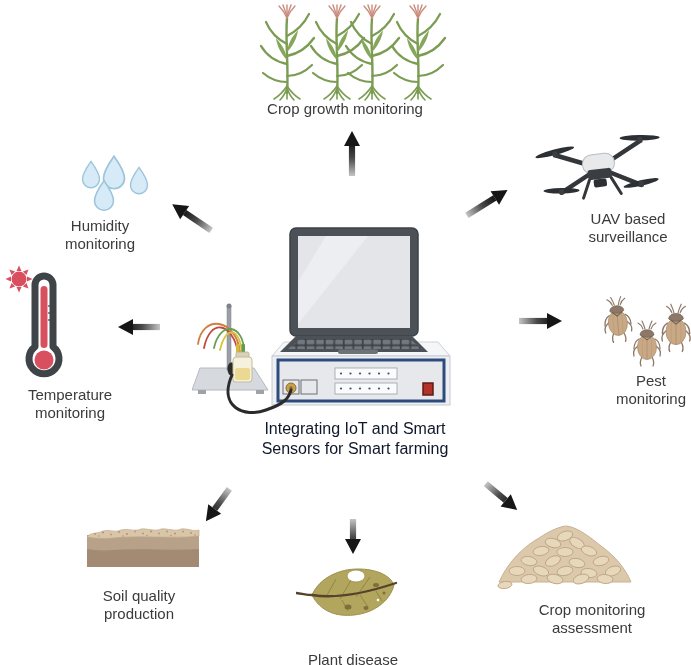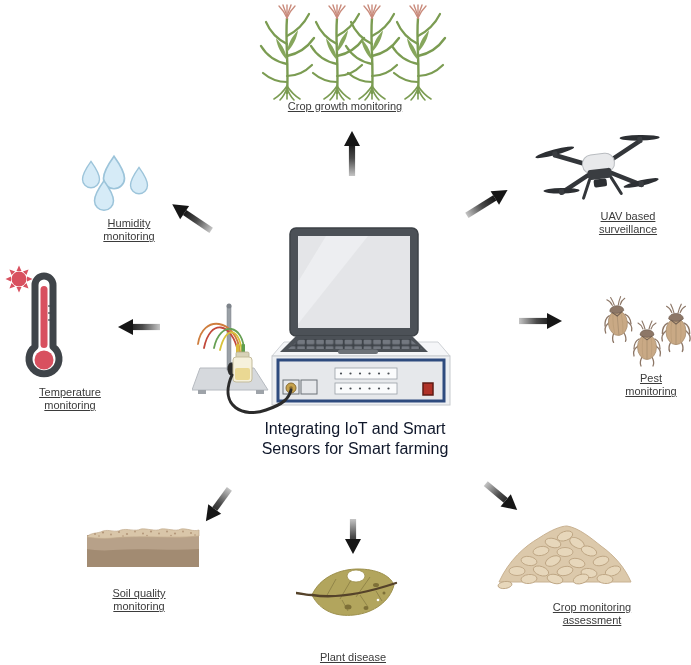--- a/index.html
+++ b/index.html
@@ -3,21 +3,21 @@
 <meta charset="utf-8">
 <style>
   html,body{margin:0;padding:0;background:#ffffff;}
   .canvas{
     position:relative;width:691px;height:665px;background:#ffffff;
     font-family:"Liberation Sans",sans-serif;overflow:hidden;
   }
   .icon{position:absolute;}
   .lbl{
     position:absolute;width:180px;margin-left:-90px;text-align:center;
-    white-space:pre-line;font-size:11px;line-height:1.22;color:#3b3b3b;text-decoration:underline;
+    white-space:pre-line;font-size:15px;line-height:1.22;color:#3b3b3b;
   }
   .caption{
     position:absolute;left:355px;top:419px;width:240px;margin-left:-120px;
     text-align:center;white-space:pre-line;font-size:16px;line-height:1.25;color:#0f172a;
   }
   .arrows{position:absolute;left:0;top:0;}
 </style>
 </head>
 <body>
 
@@ -232,21 +232,21 @@
         <circle cx="100" cy="8.5" r="0.9"></circle>
       <circle cx="108" cy="10" r="1"></circle>
         <circle cx="16" cy="13" r="0.8"></circle>
         <circle cx="40" cy="13" r="0.8"></circle>
       <circle cx="64" cy="12.5" r="0.8"></circle>
         <circle cx="88" cy="12.5" r="0.8"></circle>
         <circle cx="112" cy="12" r="0.8"></circle>
     </g>
   </svg>
   <div class="lbl" style="left:139px;top:587px;">Soil quality
-monitoring</div>
+production</div>
 
   <svg class="icon" style="left:2px;top:262px;" width="78" height="124" viewBox="0 0 78 124">
     <g fill="#d8505f">
       <circle cx="17" cy="17" r="7.5"></circle>
       <g>
         <polygon points="17,3.5 14.5,9 19.5,9"></polygon>
         <polygon points="17,3.5 14.5,9 19.5,9" transform="rotate(45 17 17)"></polygon>
         <polygon points="17,3.5 14.5,9 19.5,9" transform="rotate(90 17 17)"></polygon>
         <polygon points="17,3.5 14.5,9 19.5,9" transform="rotate(135 17 17)"></polygon>
         <polygon points="17,3.5 14.5,9 19.5,9" transform="rotate(180 17 17)"></polygon>
@@ -271,21 +271,21 @@
     <defs>
       <path id="drop" d="M0,-16 C0,-16 -10,-2 -10,5 A10,10 0 0 0 10,5 C10,-2 0,-16 0,-16 Z"></path>
     </defs>
     <g fill="#d6ebf7" stroke="#9cc4da" stroke-width="1.6">
       <use href="#drop" transform="translate(15,27) scale(0.85)"></use>
       <use href="#drop" transform="translate(38,25) scale(1.05)"></use>
       <use href="#drop" transform="translate(63,33) scale(0.85)"></use>
       <use href="#drop" transform="translate(28,48) scale(0.95)"></use>
     </g>
   </svg>
-  <div class="lbl" style="left:129px;top:217px;">Humidity
+  <div class="lbl" style="left:100px;top:217px;">Humidity
 monitoring</div>
 
   <svg class="icon" style="left:192px;top:222px;" width="262" height="192" viewBox="0 0 262 192">
     <defs>
       <pattern id="kp" width="9.5" height="6.5" patternUnits="userSpaceOnUse">
         <rect x="0.6" y="0.6" width="7.8" height="4.8" rx="1" fill="#737880"></rect>
       </pattern>
     </defs>
 
     <polygon points="92,120 246,120 258,134 80,134" fill="#f5f6f8" stroke="#cfd2d6" stroke-width="1"></polygon>

